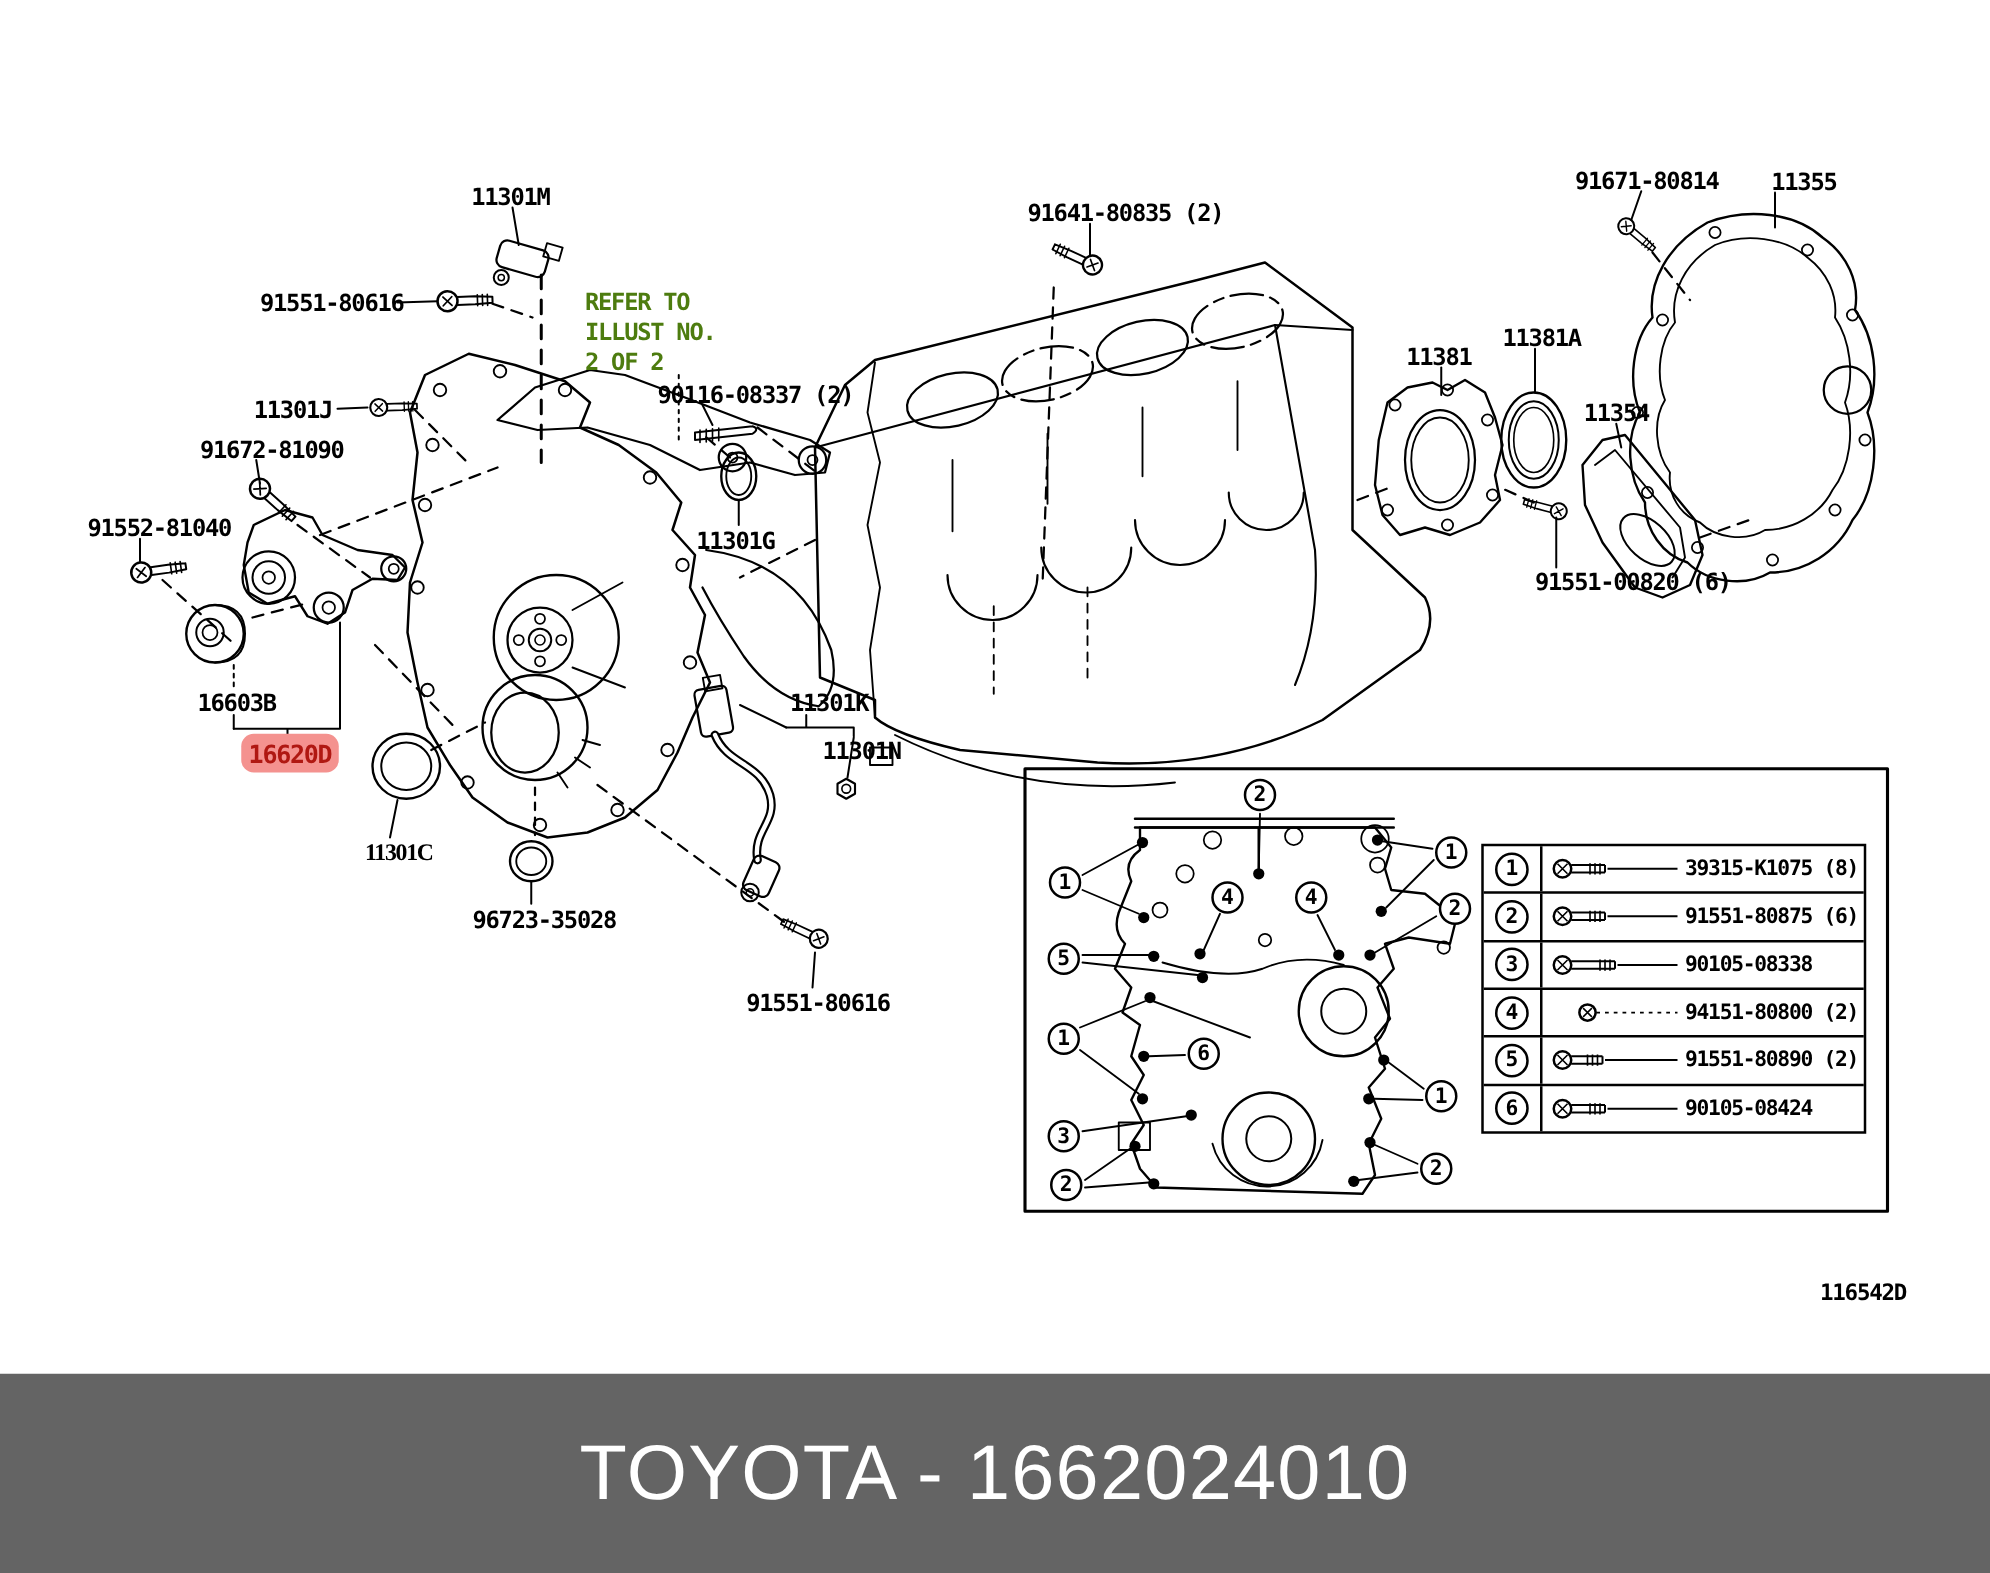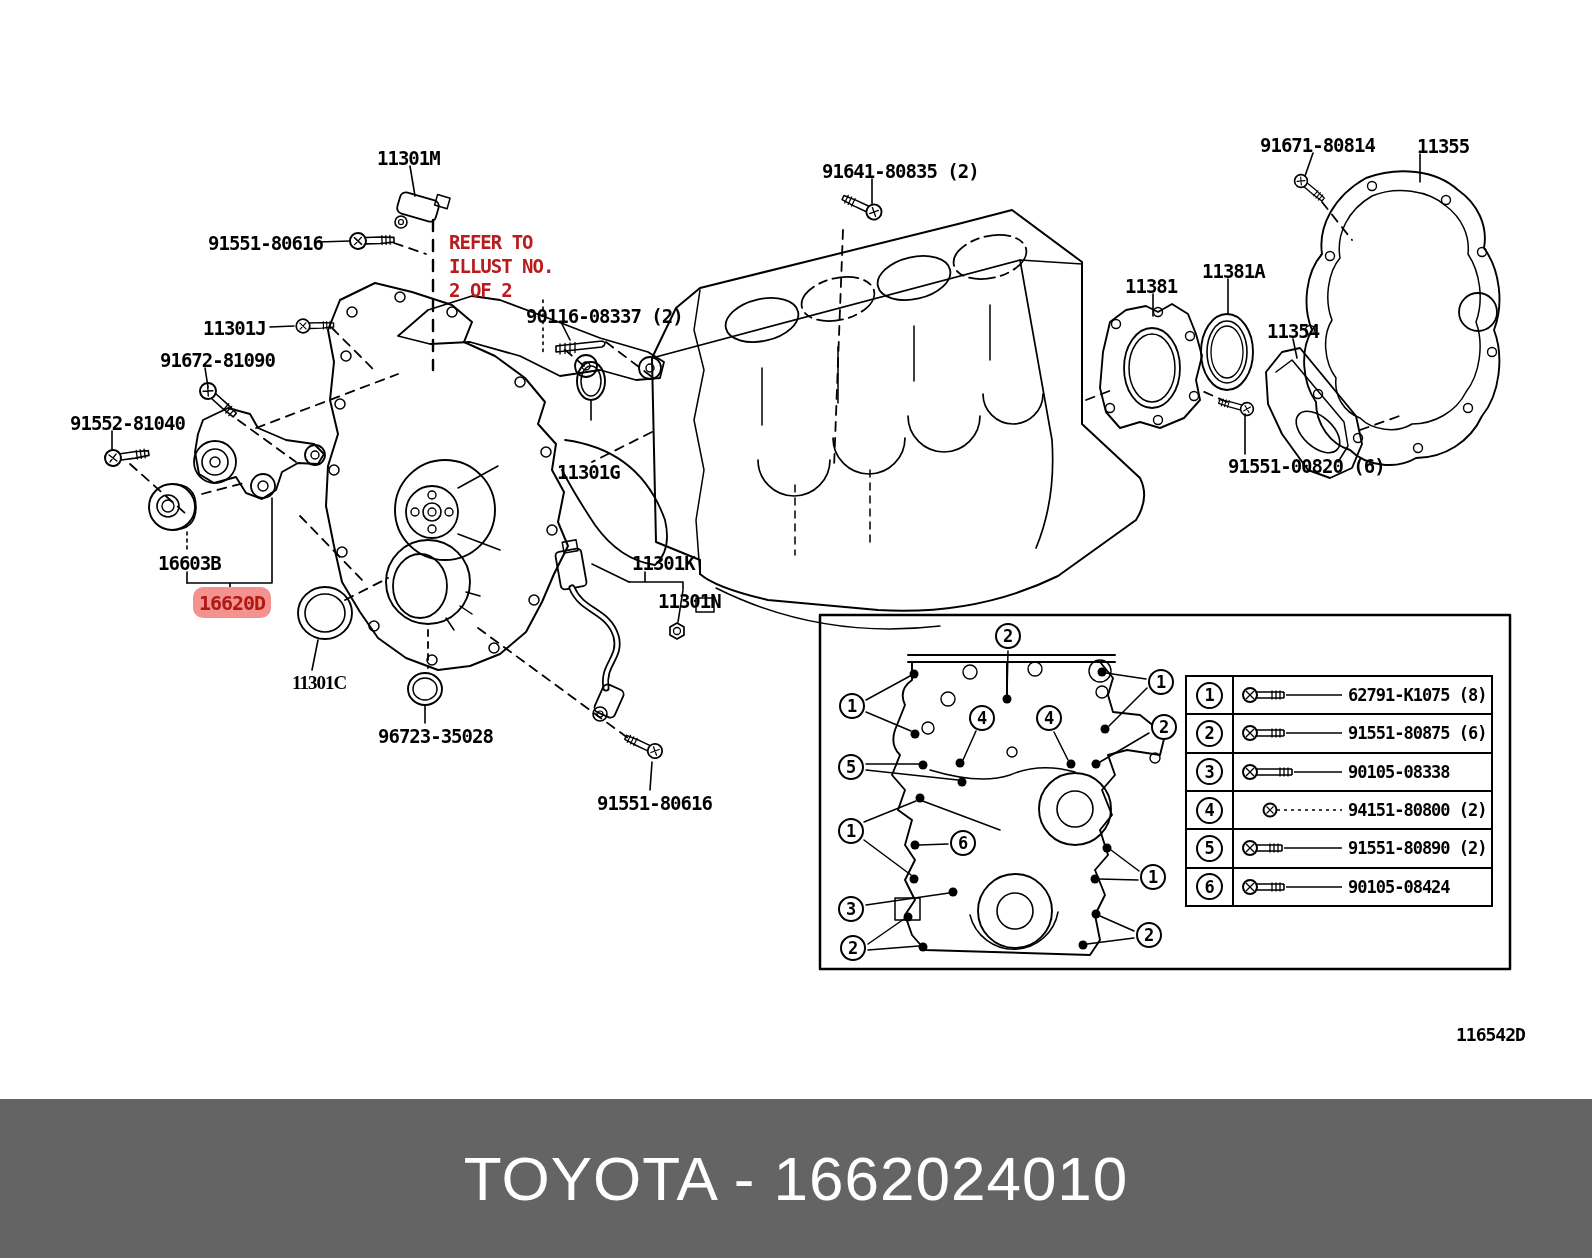--- a/index.html
+++ b/index.html
@@ -1,22 +1,22 @@
 <!DOCTYPE html>
 <html><head>
 <meta charset="utf-8">
 <style>
   * { margin:0; padding:0; box-sizing:border-box; }
   body { background:#fff; font-family:"DejaVu Sans Mono", monospace; }
   .stage { position:relative; width:1592px; height:1258px; background:#fff; overflow:hidden; }
   svg.art { position:absolute; left:0; top:0; }
   .lbl { position:absolute; font:700 19px "DejaVu Sans Mono", monospace; letter-spacing:-1px;
          color:#000; white-space:pre; }
-  .note { position:absolute; left:449px; top:230px; font:700 19px "DejaVu Sans Mono", monospace;
-          letter-spacing:-1px; line-height:24px; color:#b91c1c; }
+  .note { position:absolute; left:468px; top:230px; font:700 19px "DejaVu Sans Mono", monospace;
+          letter-spacing:-1px; line-height:24px; color:#4d7c0f; }
   .hl { position:absolute; left:193px; top:587px; width:78px; height:31px;
         background:#f4928f; color:#b01812; font:700 20px "DejaVu Sans Mono", monospace;
         letter-spacing:-1px; display:flex; align-items:center; justify-content:center;border-radius:10px; }
   .callout { position:absolute; width:26px; height:26px; border:2.5px solid #000; border-radius:50%;
              background:#fff; display:flex; align-items:center; justify-content:center;
              font:700 17px "DejaVu Sans Mono", monospace; color:#000; }
   .legend { position:absolute; left:1185px; top:675px; width:308px; height:232px;
             border:2.5px solid #000; display:flex; flex-direction:column; background:#fff; }
   .lg-row { flex:1; display:flex; border-bottom:2px solid #000; align-items:center; }
   .lg-row:last-child { border-bottom:none; }
@@ -335,21 +335,21 @@
   <div class="lbl" style="left:822px; top:160px;">91641-80835 (2)</div>
   <div class="lbl" style="left:1260px; top:134px;">91671-80814</div>
   <div class="lbl" style="left:1393px; top:135px;margin-left:24px;">11355</div>
   <div class="lbl" style="left:203px; top:317px;">11301J</div>
   <div class="lbl" style="left:160px; top:349px;">91672-81090</div>
   <div class="lbl" style="left:526px; top:305px;">90116-08337 (2)</div>
   <div class="lbl" style="left:1125px; top:275px;">11381</div>
   <div class="lbl" style="left:1202px; top:260px;">11381A</div>
   <div class="lbl" style="left:1267px; top:320px;">11354</div>
   <div class="lbl" style="left:70px; top:412px;">91552-81040</div>
-  <div class="lbl" style="left:557px; top:422px;margin-top:39px;">11301G</div>
+  <div class="lbl" style="left:557px; top:422px;">11301G</div>
   <div class="lbl" style="left:1228px; top:455px;">91551-00820 (6)</div>
   <div class="lbl" style="left:158px; top:552px;">16603B</div>
   <div class="lbl" style="left:292px; top:672px;font-family:Liberation Serif, serif;">11301C</div>
   <div class="lbl" style="left:632px; top:552px;">11301K</div>
   <div class="lbl" style="left:658px; top:590px;">11301N</div>
   <div class="lbl" style="left:378px; top:725px;">96723-35028</div>
   <div class="lbl" style="left:597px; top:792px;">91551-80616</div>
 
   <div class="hl">16620D</div>
 
@@ -379,21 +379,21 @@
           <span class="circ">1</span>
         </div>
       <div class="lg-body">
         <svg class="bolt-svg" width="104" height="20" viewBox="0 0 104 20" stroke="#000" fill="none">
             <circle cx="10" cy="10" r="7" stroke-width="2"></circle>
             <path d="M 6 6 L 14 14 M 6 14 L 14 6" stroke-width="1.3"></path>
             <path d="M 17 7 L 44 7 M 17 13 L 44 13 M 44 7 L 44 13" stroke-width="1.6"></path>
             <path d="M 32 5.5 L 32 14.5 M 36 5.5 L 36 14.5 M 40 5.5 L 40 14.5" stroke-width="1.3"></path>
             <path d="M 46 10 L 102 10" stroke-width="1.5"></path>
           </svg>
-        <span class="lg-part">62791-K1075 (8)</span>
+        <span class="lg-part">39315-K1075 (8)</span>
       </div>
     </div>
     <div class="lg-row">
       <div class="lg-numcell">
           <span class="circ">2</span>
         </div>
       <div class="lg-body">
         <svg class="bolt-svg" width="104" height="20" viewBox="0 0 104 20" stroke="#000" fill="none">
             <circle cx="10" cy="10" r="7" stroke-width="2"></circle>
             <path d="M 6 6 L 14 14 M 6 14 L 14 6" stroke-width="1.3"></path>

